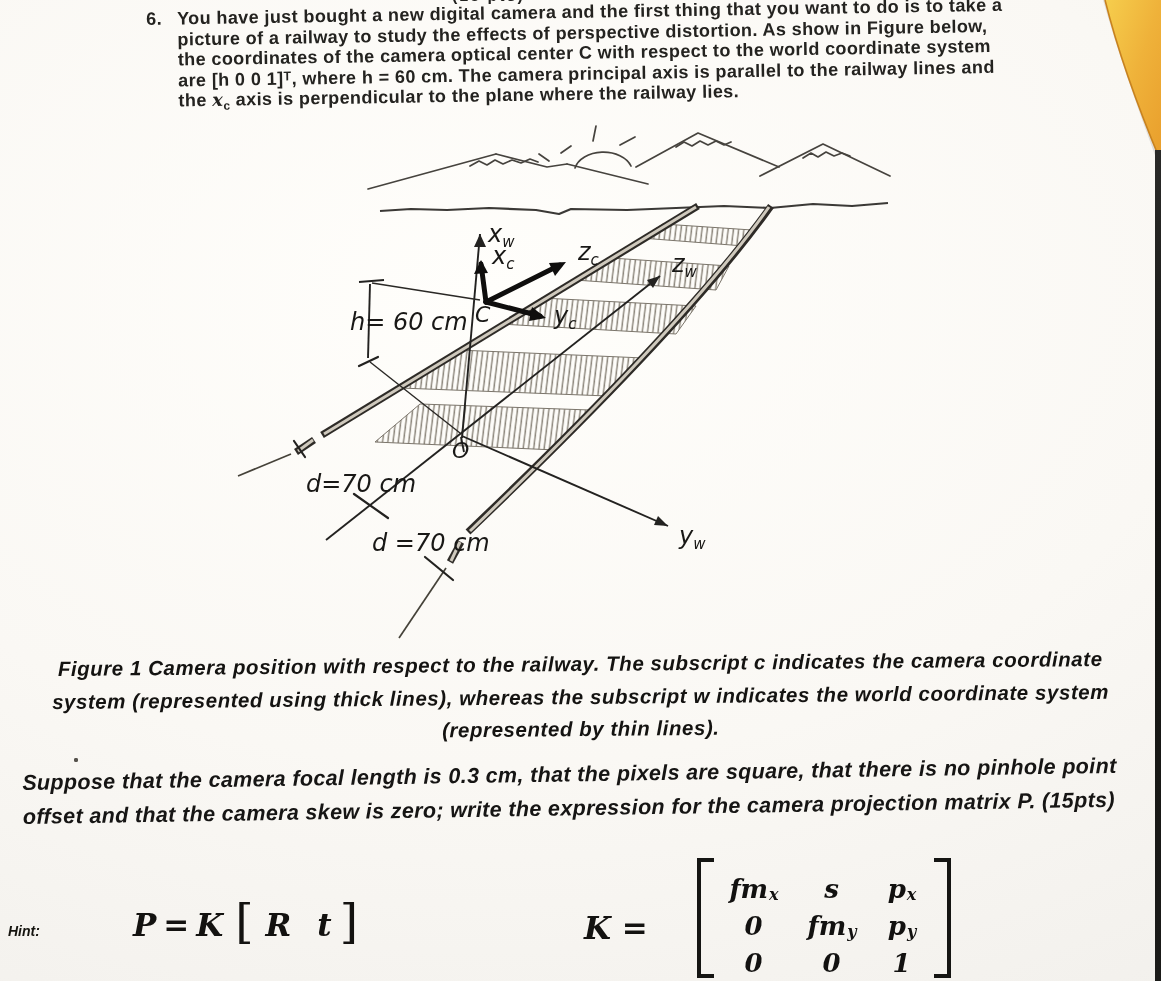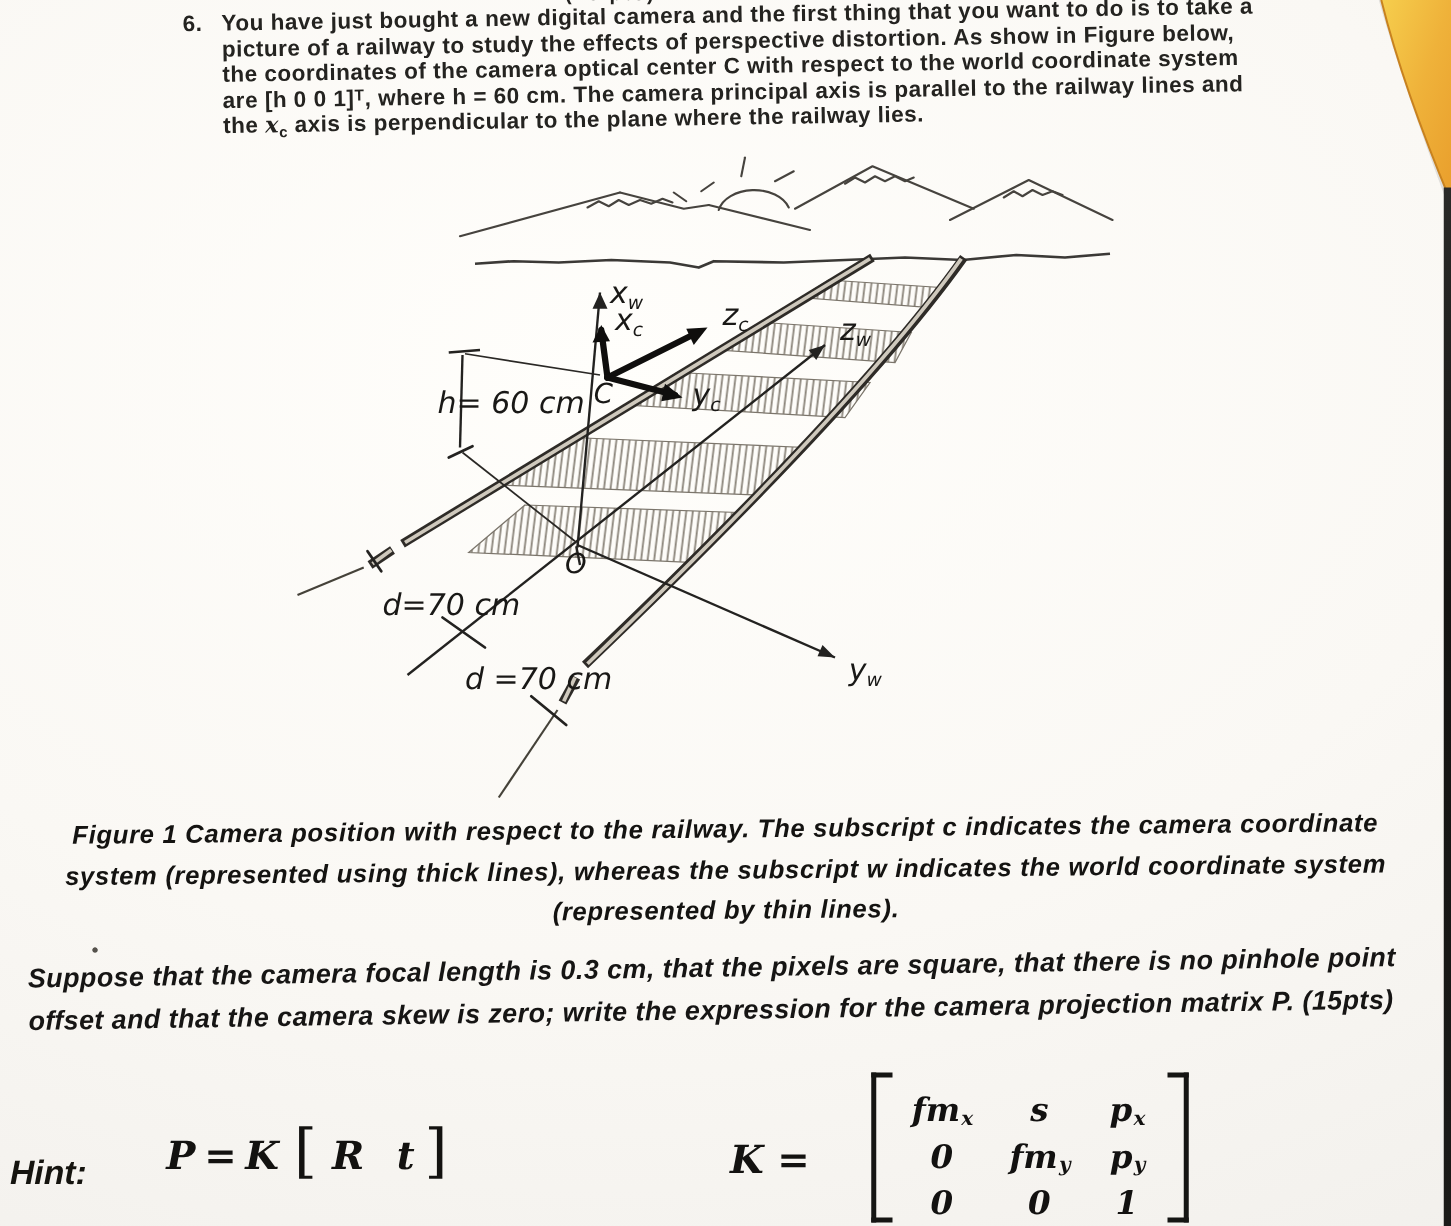--- a/index.html
+++ b/index.html
@@ -17,21 +17,21 @@
   .psub{font-size:12px;vertical-align:-4px;}
 
   .caption{position:absolute;left:0;top:648px;width:1161px;text-align:center;
            transform:rotate(-0.55deg);font-style:italic;font-weight:700;font-size:20.5px;
            line-height:32.5px;letter-spacing:.55px;color:#141311;}
 
   .question{position:absolute;left:22px;top:766px;width:1128px;transform:rotate(-0.9deg);
             transform-origin:0 0;font-style:italic;font-weight:700;font-size:21.5px;
             line-height:34px;letter-spacing:.35px;color:#161514;}
 
-  .hint-label{position:absolute;left:8px;top:923px;font-style:italic;font-weight:700;font-size:27px;color:#15140f;}
+  .hint-label{position:absolute;left:8px;top:923px;font-style:italic;font-weight:700;font-size:14px;color:#15140f;}
   .formula{position:absolute;left:133px;top:901px;display:flex;align-items:center;
            font-family:"DejaVu Serif",serif;font-weight:700;font-size:31px;color:#131210;}
   .formula .it{font-style:italic;}
   .formula .sp{margin:0 7px;}
   .big-brkt{font-size:47px;font-weight:400;line-height:1;transform:translateY(-3px);}
   .formula .rgap{margin-left:12px;}
   .formula .tgap{margin-left:26px;margin-right:8px;}
 
   .k-eq{position:absolute;left:584px;top:910px;font-family:"DejaVu Serif",serif;
         font-weight:700;font-size:31px;color:#131210;}

